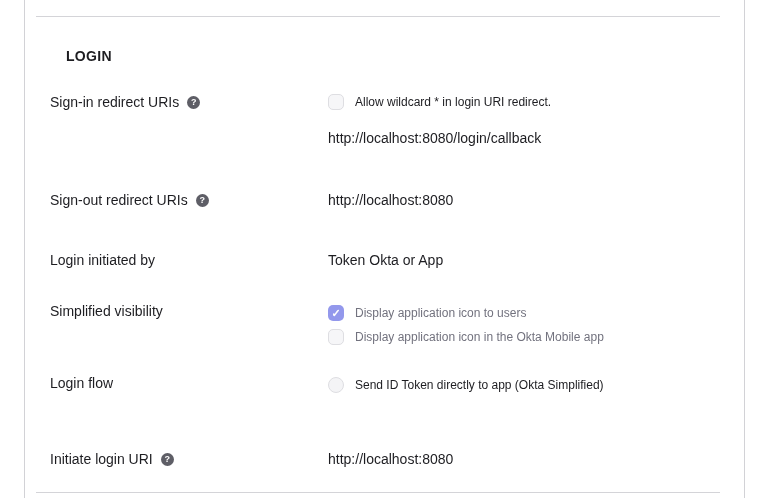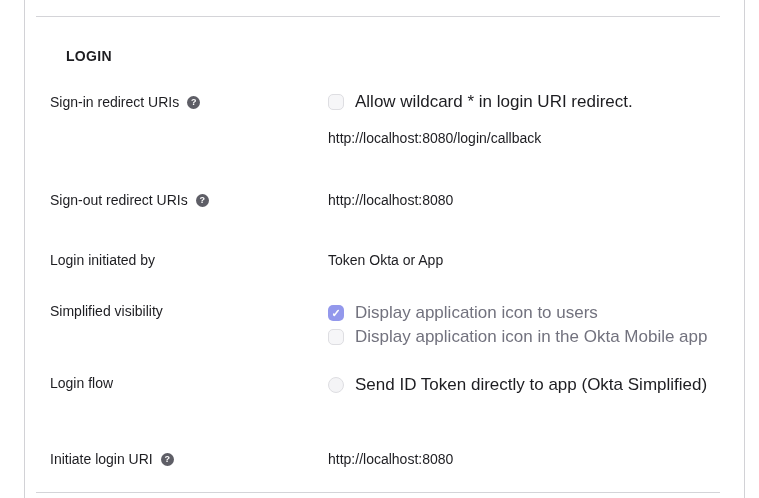--- a/index.html
+++ b/index.html
@@ -30,21 +30,21 @@
   .help-icon {
     display: inline-flex; align-items: center; justify-content: center;
     width: 13px; height: 13px; border-radius: 50%;
     background: #5e5e66; color: #ffffff;
     font-size: 9px; font-weight: bold; line-height: 13px;
     cursor: default; flex: 0 0 13px;
   }
 
   .option-line { display: flex; align-items: center; line-height: 20px; }
   .stack .option-line { height: 24px; }
-  .option-text { font-size: 17px; }
+  .option-text { font-size: 12px; }
   .option-text.muted { color: #72727e; }
 
   .checkbox {
     width: 16px; height: 16px; border-radius: 5px; margin-right: 11px; flex: 0 0 16px;
     display: inline-flex; align-items: center; justify-content: center;
   }
   .checkbox.unchecked { background: #f6f6f8; border: 1px solid #dedee2; }
   .checkbox.checked { background: #9398ec; border: none; color: #ffffff; font-size: 11px; font-weight: bold; line-height: 16px; }
 
   .radio { width: 16px; height: 16px; border-radius: 50%; margin-right: 11px; flex: 0 0 16px; position: relative; }

